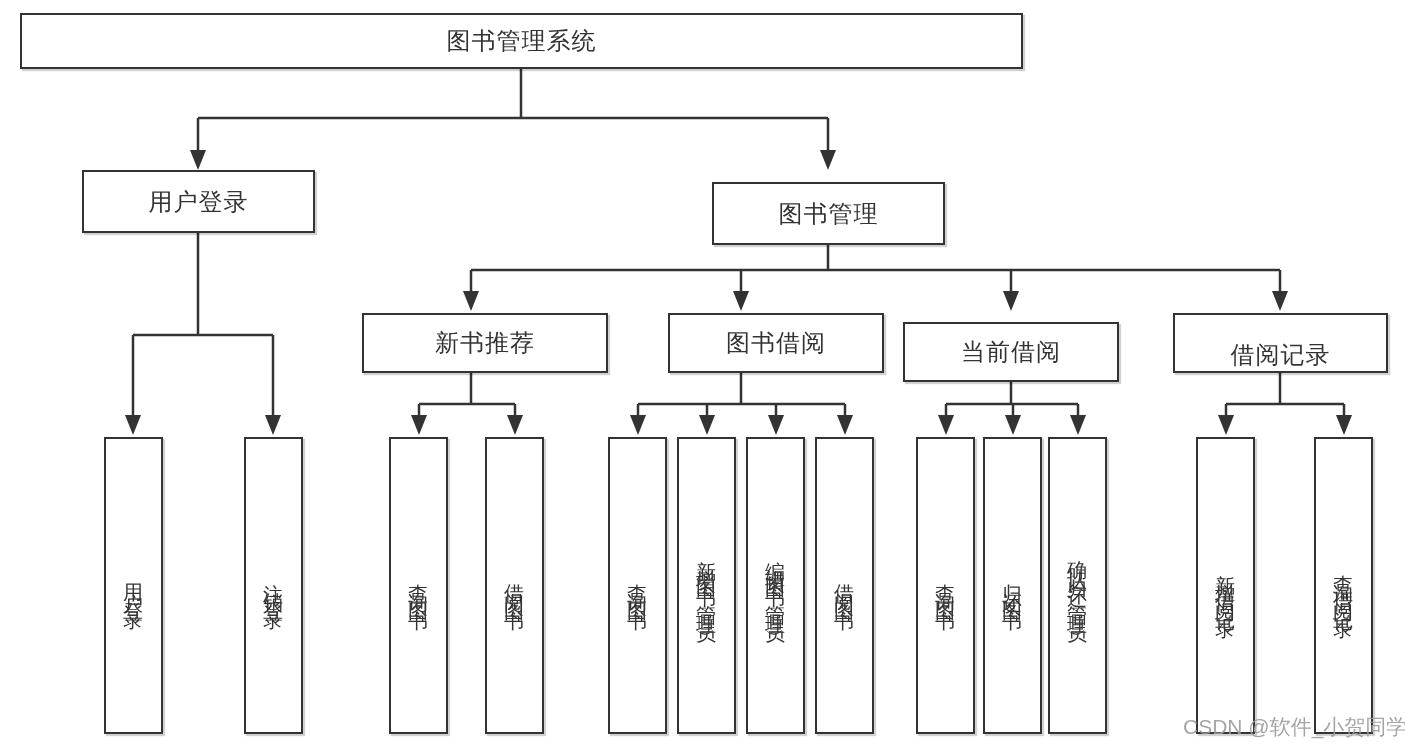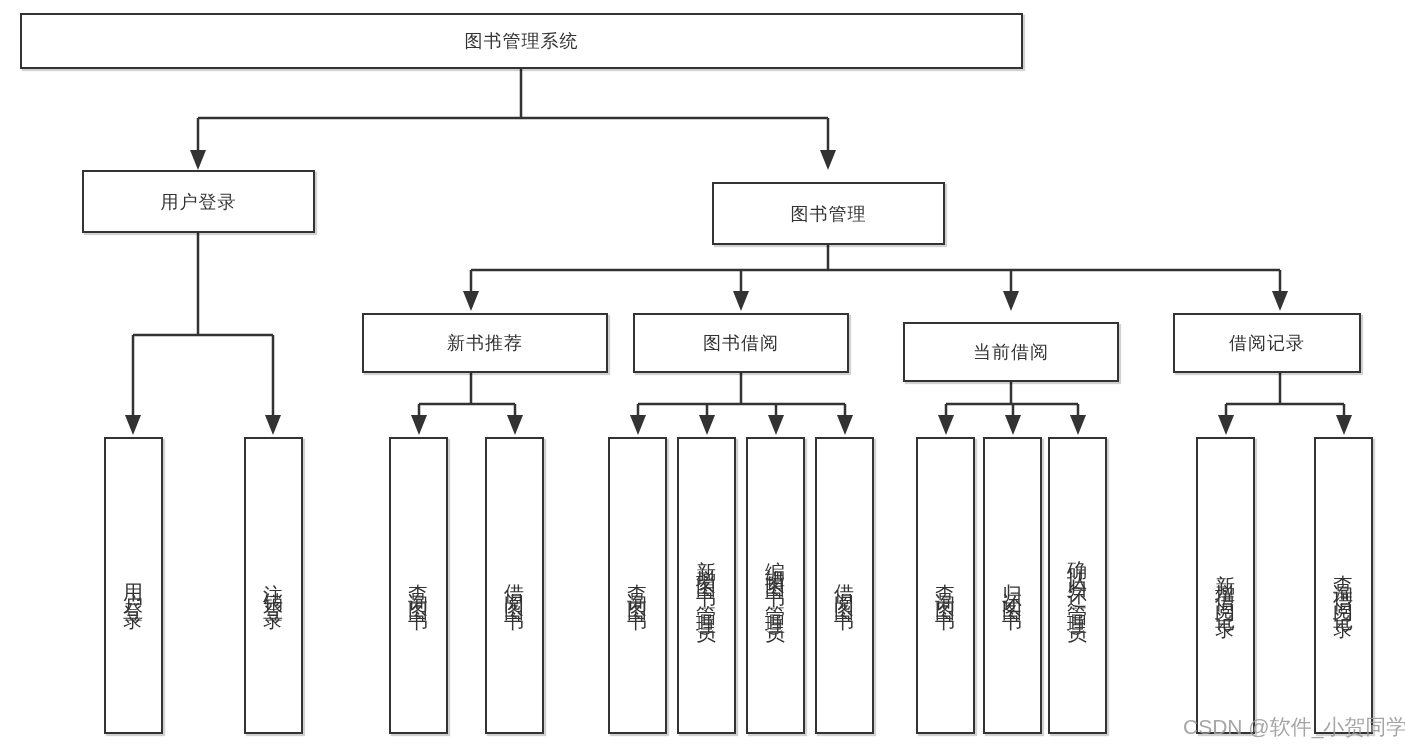--- a/index.html
+++ b/index.html
@@ -23,21 +23,21 @@
   }
   .cline{stroke:var(--line);stroke-width:2.5;fill:none;}
   .ahead{fill:var(--line);stroke:none;}
   .box{
     position:absolute;
     background:var(--box-fill);
     border:2.5px solid var(--box-border);
     box-shadow:2px 2px 1px rgba(0,0,0,0.18);
     display:flex;align-items:center;justify-content:center;
     box-sizing:border-box;
-    font-size:18px;
+    font-size:24px;
     letter-spacing:1px;
     white-space:nowrap;
   }
   .vbox{
     position:absolute;
     background:var(--box-fill);
     border:2.5px solid var(--box-border);
     box-shadow:2px 2px 1px rgba(0,0,0,0.18);
     display:flex;align-items:center;justify-content:center;
     box-sizing:border-box;
@@ -121,27 +121,27 @@
   <div class="box" style="left:82px;top:170px;width:233px;height:63px;">
     <span>用户登录</span>
   </div>
   <div class="box" style="left:712px;top:170px;width:233px;height:63px;margin-top:12px;">
     <span>图书管理</span>
   </div>
 
   <div class="box" style="left:362px;top:313px;width:246px;height:60px;">
     <span>新书推荐</span>
   </div>
-  <div class="box" style="left:633px;top:313px;width:216px;height:60px;">
+  <div class="box" style="left:668px;top:313px;width:216px;height:60px;">
     <span>图书借阅</span>
   </div>
   <div class="box" style="left:903px;top:322px;width:216px;height:60px;justify-content:center;">
     <span>当前借阅</span>
   </div>
-  <div class="box" style="left:1173px;top:313px;width:188px;height:60px;">
+  <div class="box" style="left:1173px;top:313px;width:215px;height:60px;align-items:flex-end;">
     <span>借阅记录</span>
   </div>
 
   <div class="vbox" style="left:104px;top:437px;width:59px;height:297px;">
     <span class="vtext">用户登录</span>
   </div>
   <div class="vbox" style="left:244px;top:437px;width:59px;height:297px;">
     <span class="vtext">注销登录</span>
   </div>
 

